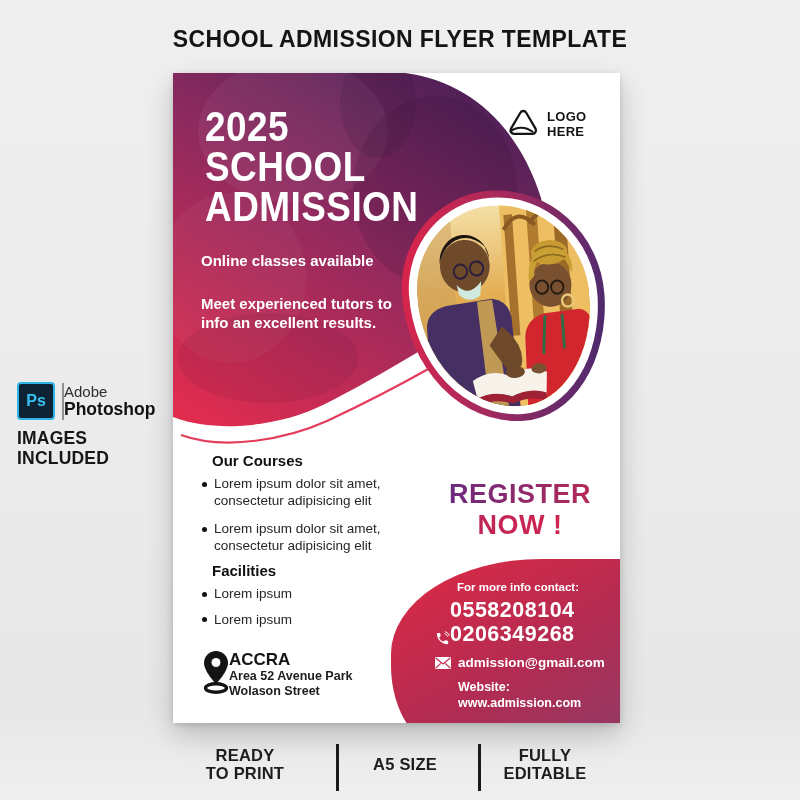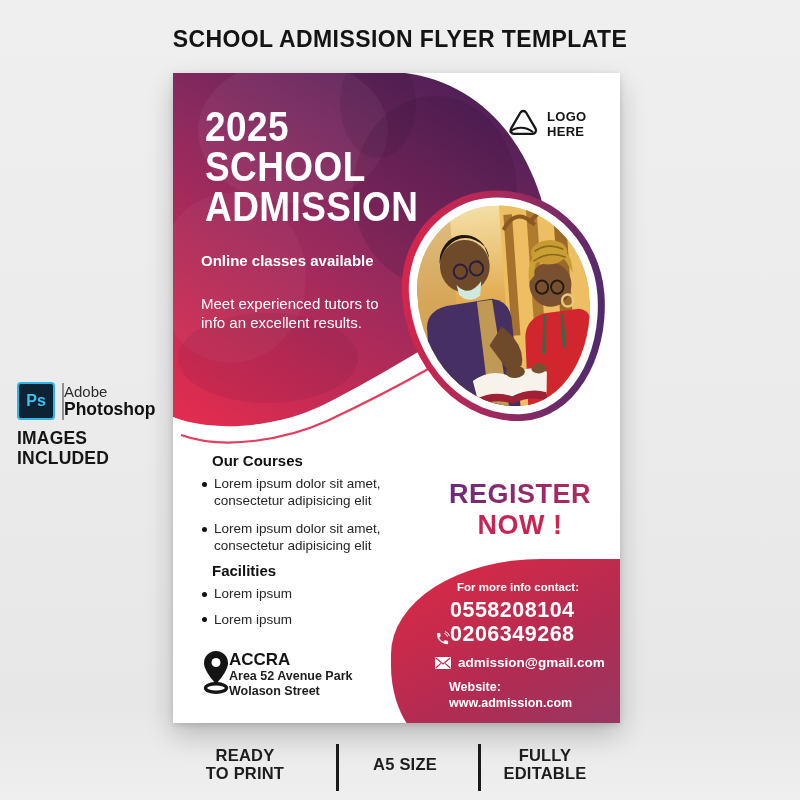--- a/index.html
+++ b/index.html
@@ -39,21 +39,21 @@
     position:absolute;left:173px;top:73px;width:447px;height:650px;background:#fff;
     box-shadow:0 12px 26px rgba(0,0,0,.20),0 2px 6px rgba(0,0,0,.12);overflow:hidden;
   }
   .blob-main{position:absolute;left:0;top:0;z-index:1;}
   .headline{
     position:absolute;left:32px;top:34px;z-index:2;color:#fff;font-weight:800;
     font-size:42px;line-height:40px;letter-spacing:.5px;transform:scaleX(.88);transform-origin:left top;
     white-space:nowrap;
   }
   .tag1{position:absolute;left:28px;top:179px;z-index:2;color:#fff;font-size:15px;font-weight:700;}
-  .tag2{position:absolute;left:28px;top:221px;z-index:2;color:#fff;font-size:15px;font-weight:400;line-height:19px;}
+  .tag2{position:absolute;left:28px;top:221px;z-index:2;color:#fff;font-size:15px;font-weight:700;line-height:19px;}
   .logo{position:absolute;left:331px;top:35px;z-index:2;display:flex;align-items:center;gap:5px;}
   .logo-text{font-size:13px;font-weight:800;line-height:14.5px;letter-spacing:.3px;color:#141414;}
 
   .photo-blob{position:absolute;left:230px;top:117px;width:202px;height:232px;z-index:3;
     --blobR:47% 53% 44% 56% / 42% 48% 52% 58%;}
   .pb-ring{position:absolute;inset:0;border-radius:var(--blobR);transform:rotate(-4deg);
     background:linear-gradient(100deg,#d6254b 8%,#a32a5e 48%,#4f2a6e 92%);}
   .pb-gap{position:absolute;inset:7px;border-radius:var(--blobR);background:#fff;}
   .pb-photo{position:absolute;inset:8px;border-radius:var(--blobR);overflow:hidden;}
   .pb-photo svg{display:block;width:100%;height:100%;}
@@ -74,21 +74,21 @@
     background:linear-gradient(150deg,#d62a47 12%,#b22b52 55%,#8e3c67 100%);
     border-radius:150px 0 0 60px / 95px 0 0 85px;}
   .contact{position:absolute;left:262px;top:508px;z-index:2;color:#fff;width:170px;}
   .contact-heading{font-size:11.5px;font-weight:700;margin-left:22px;}
   .phone-row{display:flex;margin-top:5px;align-items:flex-end;}
   .phone-row svg{margin-top:6px;flex:none;}
   .phones{font-size:21.5px;font-weight:800;line-height:24px;letter-spacing:.5px;}
   .email-row{display:flex;gap:7px;margin-top:9px;align-items:flex-start;}
   .email-row svg{margin-top:2px;flex:none;}
   .email-text{font-size:13.5px;font-weight:600;}
-  .website{margin-left:14px;margin-top:9px;font-size:12.5px;font-weight:600;line-height:16px;}
+  .website{margin-left:23px;margin-top:9px;font-size:12.5px;font-weight:600;line-height:16px;}
 
   .address{position:absolute;left:30px;top:577px;z-index:2;display:flex;}
   .addr-text .city{font-size:17px;font-weight:800;line-height:19px;color:#141414;}
   .addr-text .line{font-size:12.5px;font-weight:700;line-height:15px;color:#1d1d1d;}
 </style>
 </head>
 <body>
 
 <div class="stage">
 

